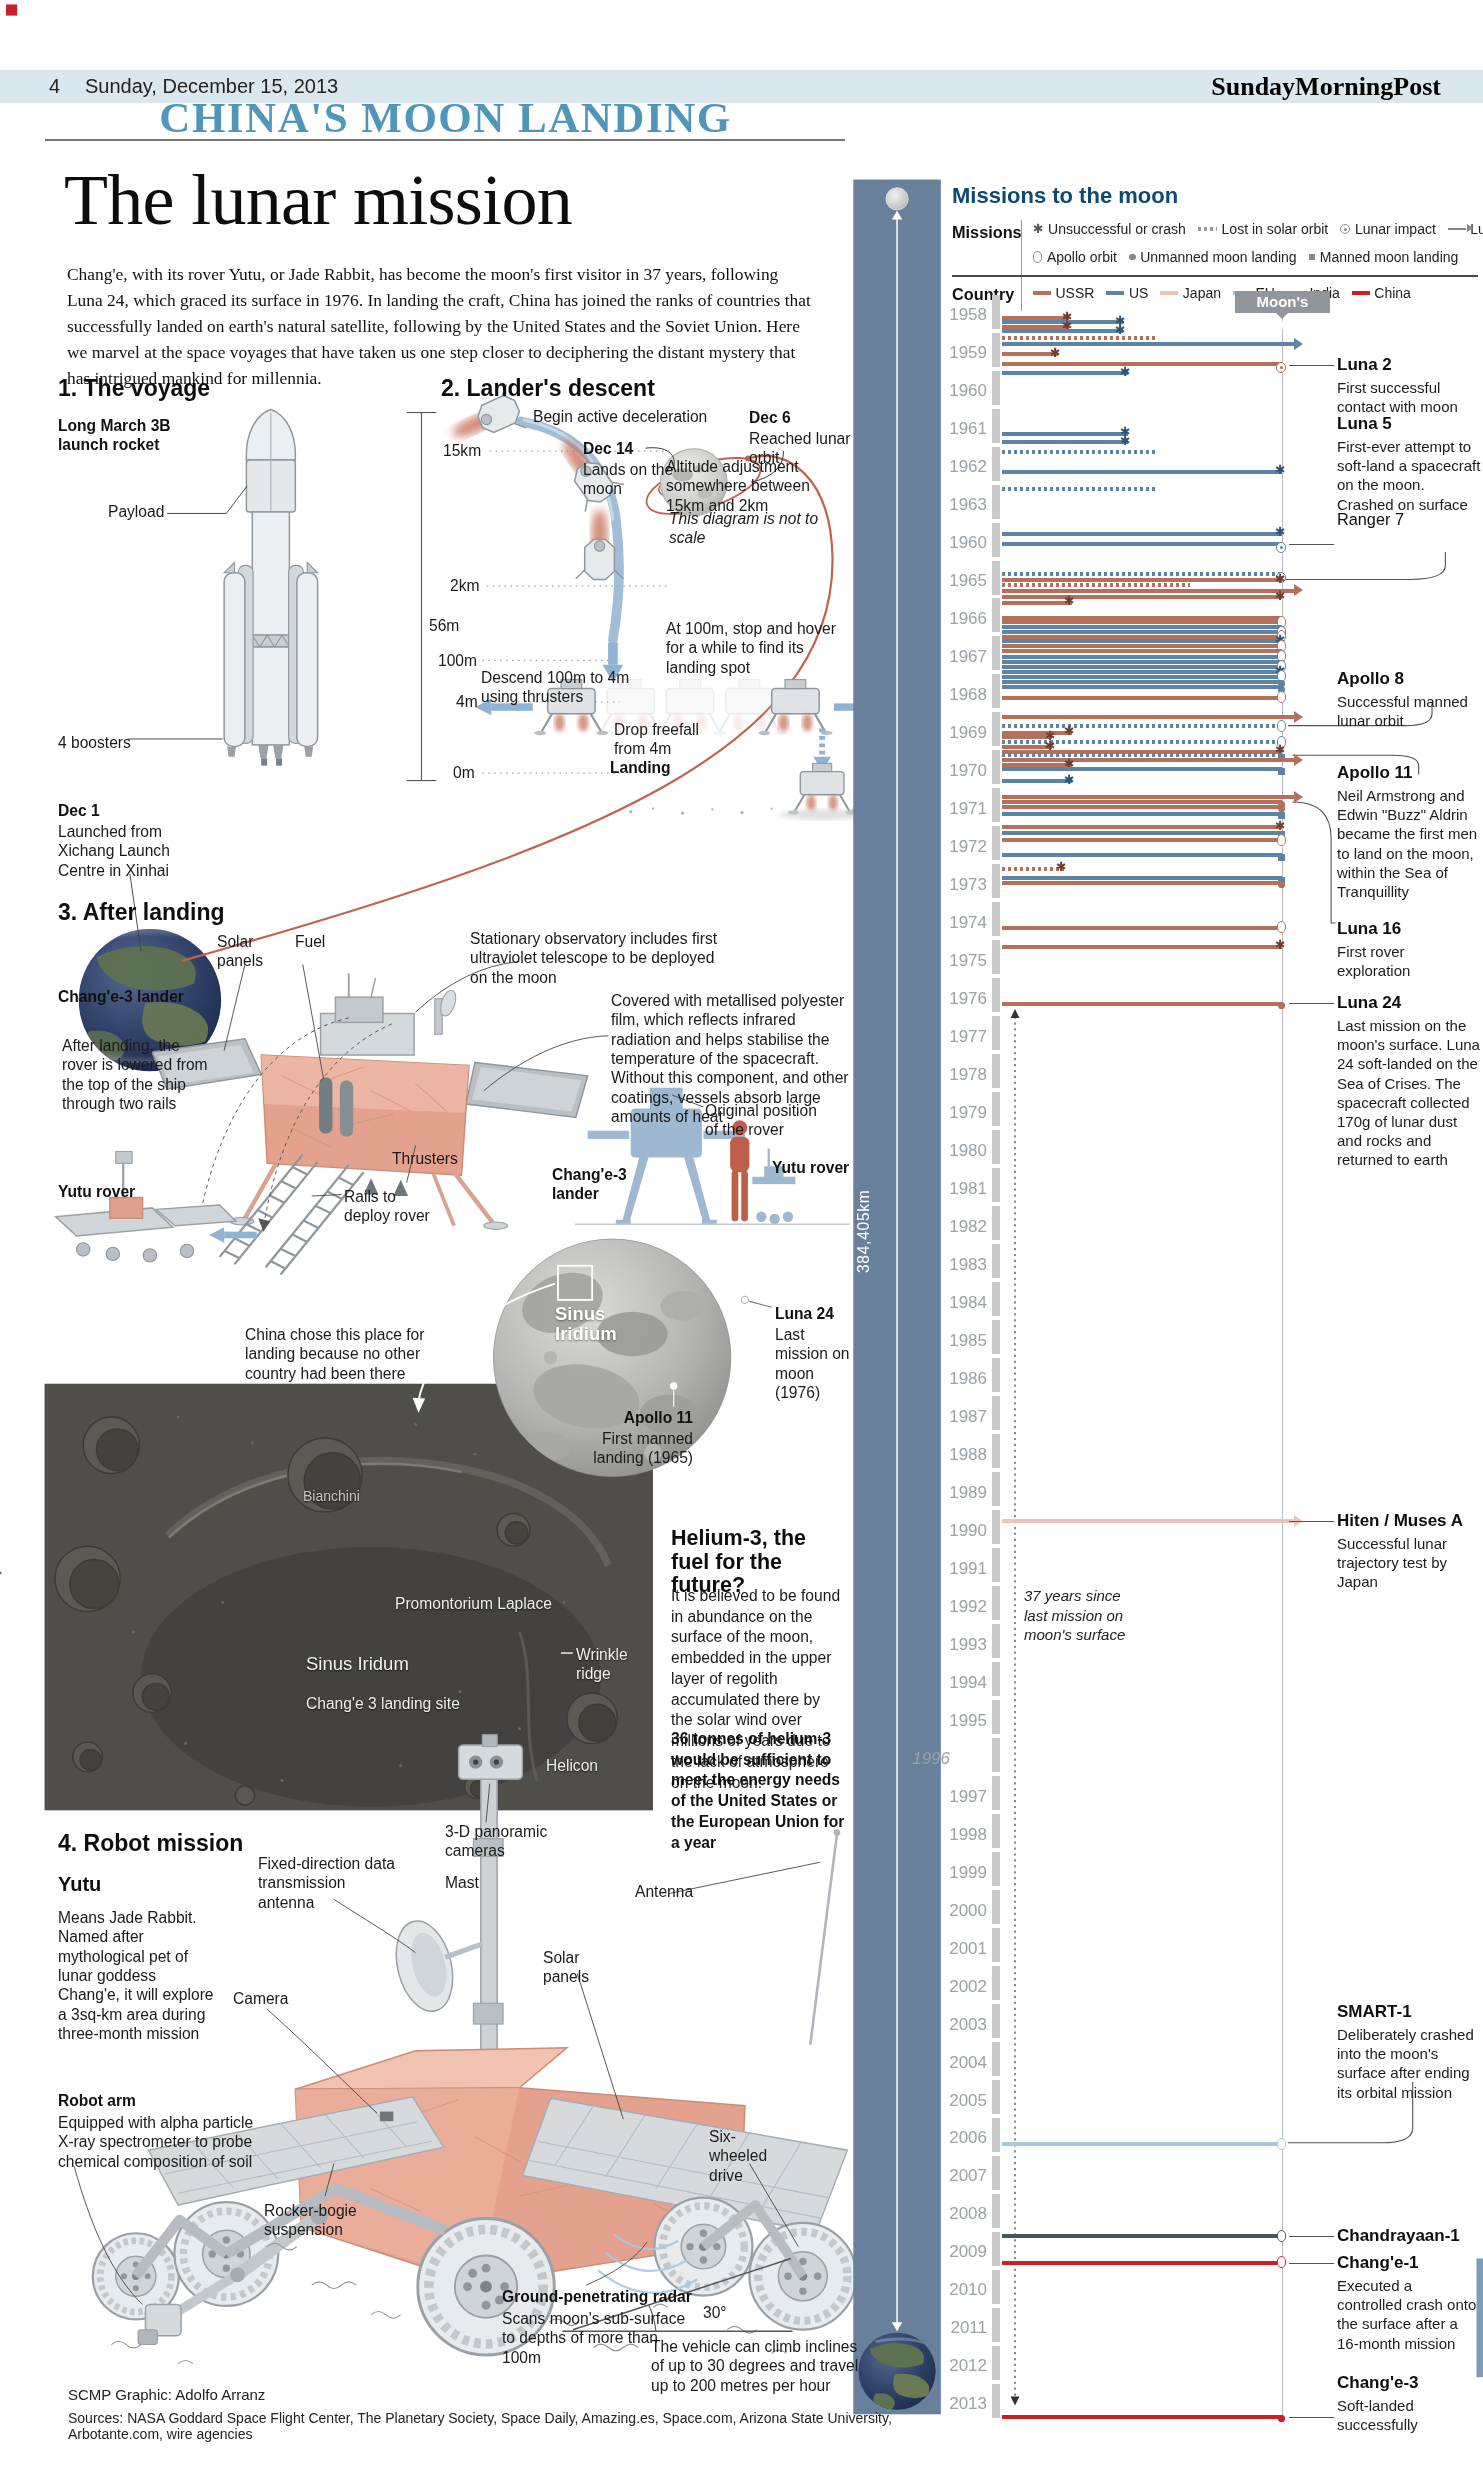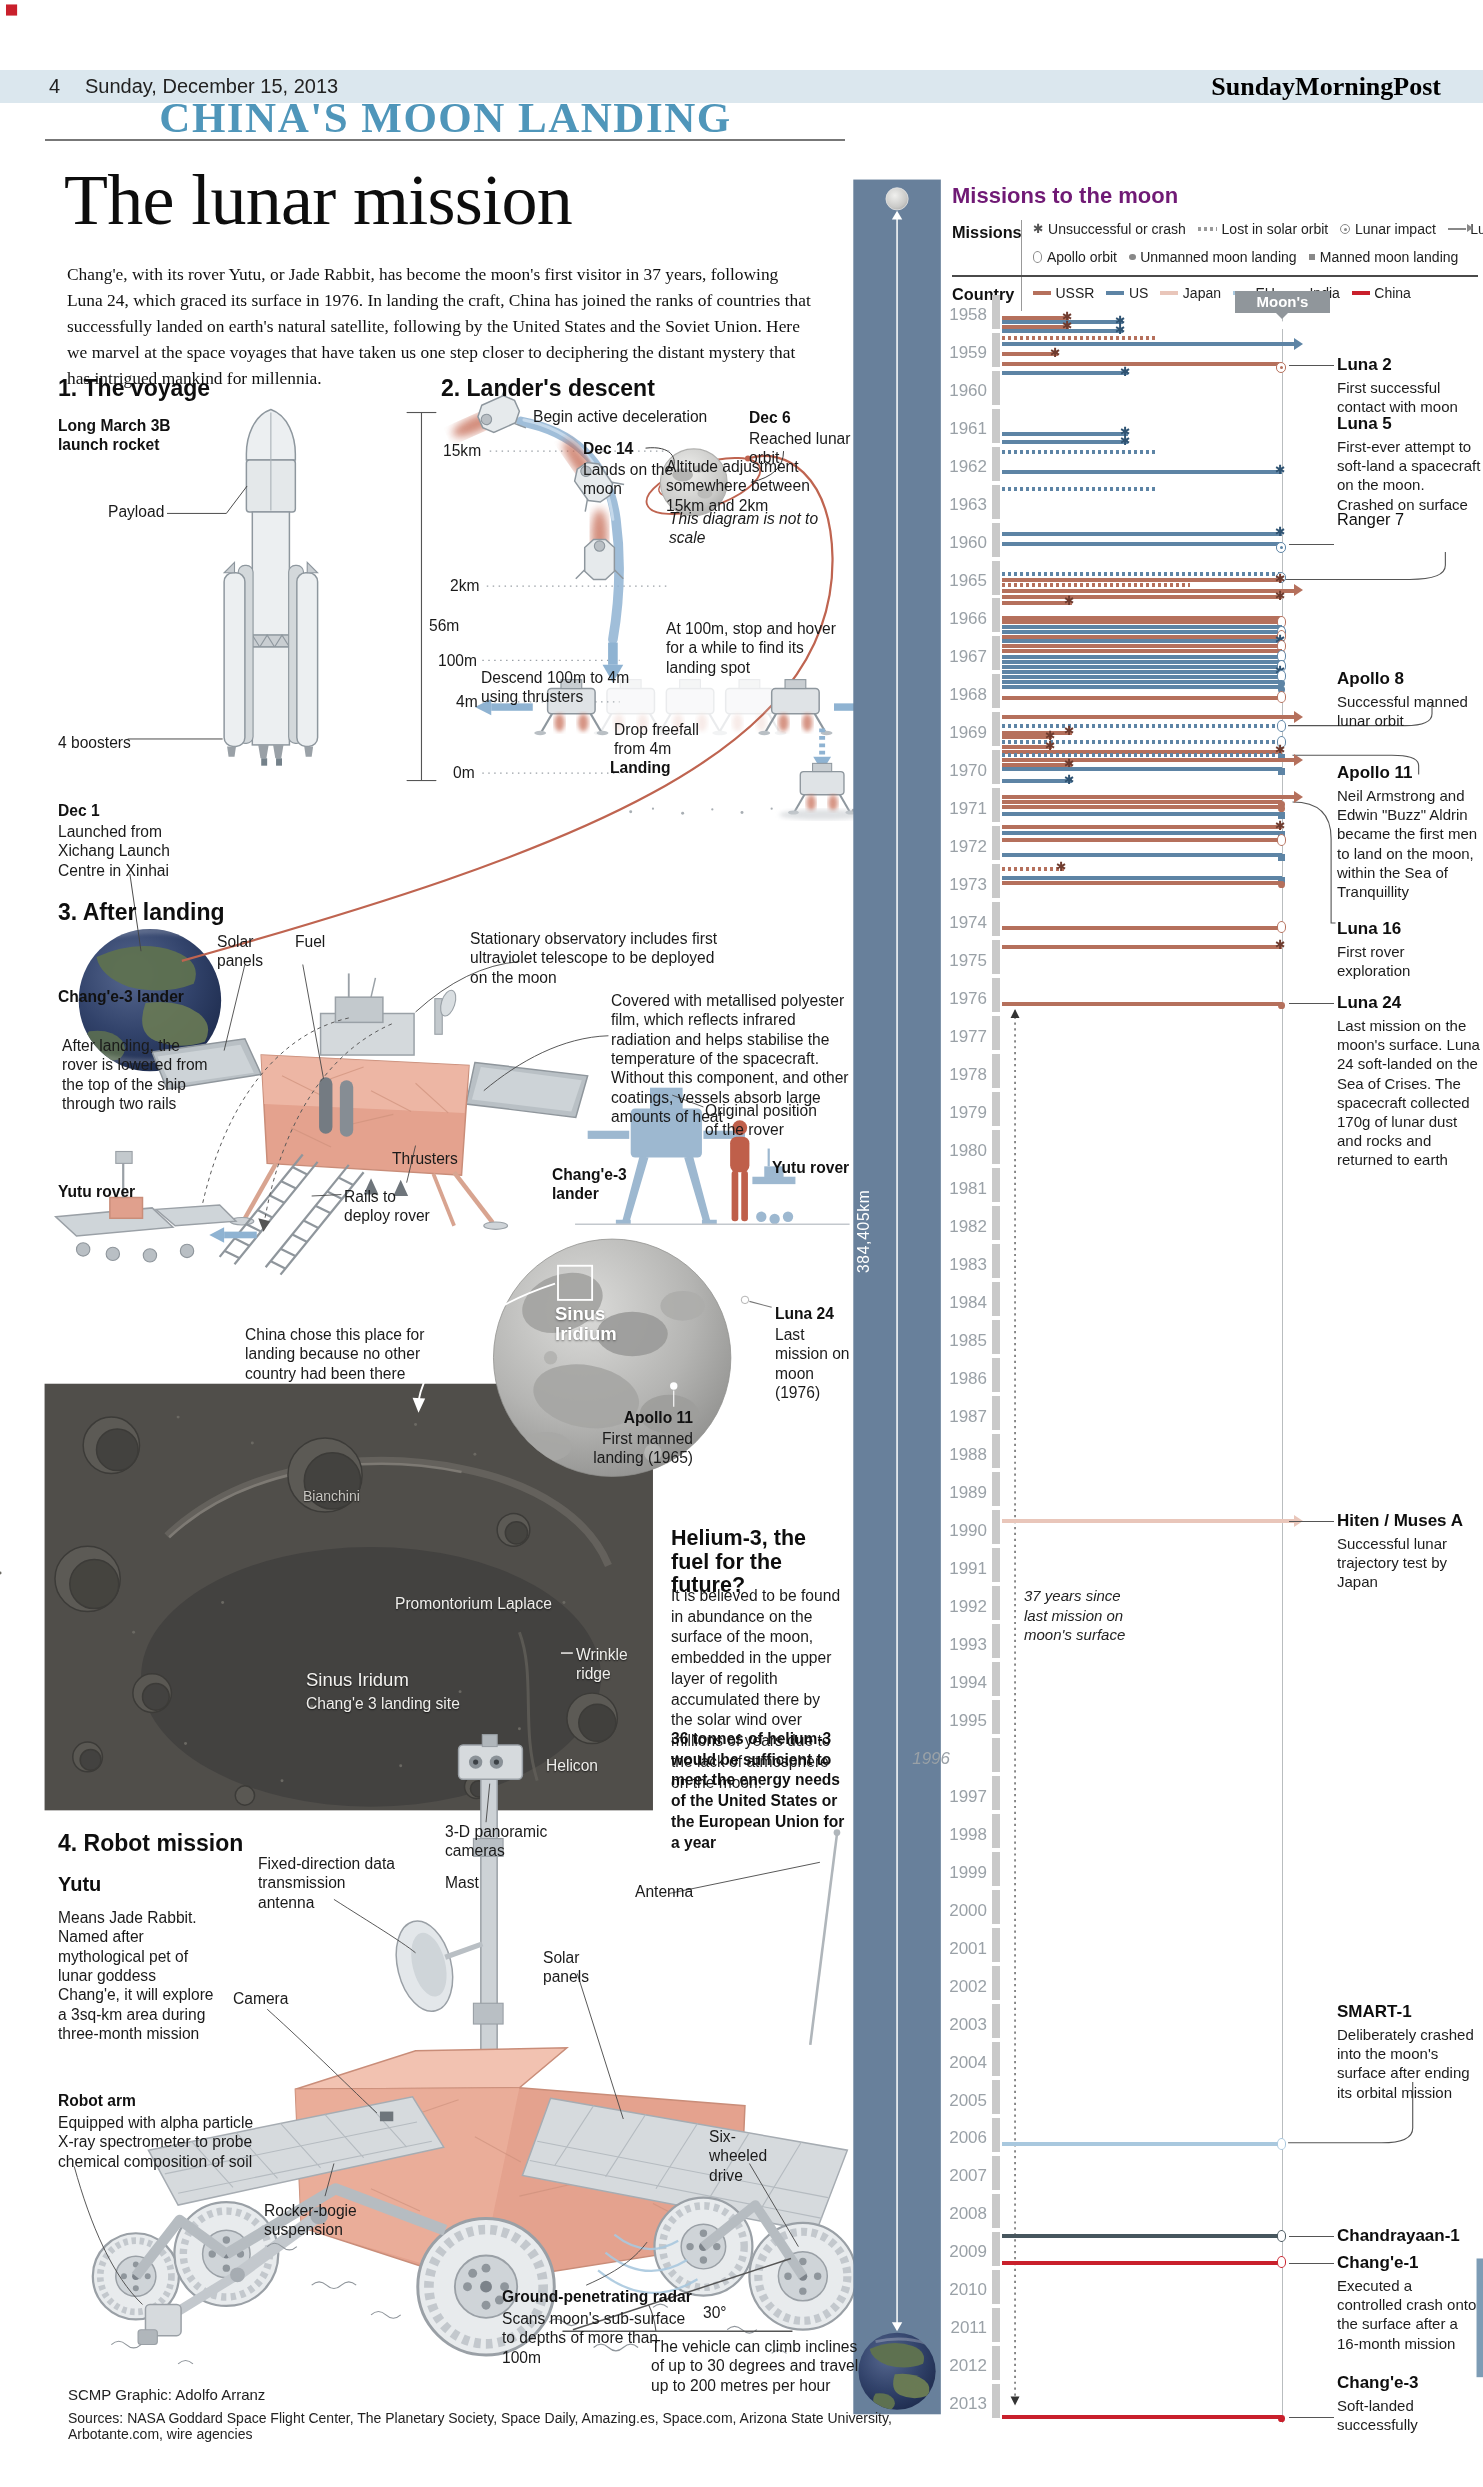--- a/index.html
+++ b/index.html
@@ -32,21 +32,21 @@
   #he-title{position:absolute;left:671px;top:1527px;width:172px;font-size:21.5px;font-weight:700;line-height:1.1;color:#0e0e0e}
   #he-body{position:absolute;left:671px;top:1586px;width:175px;font-size:15.6px;line-height:1.33;color:#1a1a1a}
   #he-fact{position:absolute;left:671px;top:1729px;width:180px;font-size:15.6px;font-weight:700;line-height:1.33;color:#111}
   
   #credit{position:absolute;left:68px;top:2386px;font-size:15px;color:#222}
   #sources{position:absolute;left:68px;top:2410px;width:831px;font-size:14px;color:#222}
   
   #distlabel{position:absolute;left:855px;top:1113px;width:22px;height:237px;color:#fff;font-size:15.6px;
              writing-mode:vertical-rl;transform:rotate(180deg);text-align:center;letter-spacing:0.7px}
   
-  #tl-title{position:absolute;left:952px;top:183px;font-size:22px;font-weight:700;color:#701a75}
+  #tl-title{position:absolute;left:952px;top:183px;font-size:22px;font-weight:700;color:#0c4a6e}
   .leg-label{position:absolute;left:952px;font-size:16.3px;font-weight:700;color:#111}
   .leg-row{position:absolute;left:1033px;width:448px;display:flex;gap:12px;align-items:center;font-size:14px;color:#222}
   .leg-item{display:flex;align-items:center;gap:4.5px;white-space:nowrap}
   #leg-div{position:absolute;left:1021px;top:220px;width:0.7px;height:91px;background:#999}
   #leg-rule{position:absolute;left:952px;top:275px;width:526px;height:1.5px;background:#4a4a4a}
   .s-star{font-family:"DejaVu Sans",sans-serif;font-weight:700;font-size:12.6px;line-height:1;color:#555}
   .s-dotted{width:19.3px;height:3.7px;background:repeating-linear-gradient(90deg,#999 0 3px,transparent 3px 6px)}
   .s-impact{width:8.2px;height:8.2px;border:1.5px solid #777;border-radius:50%;background:#fff;display:inline-flex;align-items:center;justify-content:center}
   .s-impact i{width:3px;height:3px;border-radius:50%;background:#777;display:block}
   .s-arrow{display:inline-block;width:18px;height:2.2px;background:#999;position:relative}
@@ -951,21 +951,21 @@
       <div class="lbl bold" style="left: 552px; top: 1165px; width: 80px;">Chang'e-3 lander</div>
       <div class="lbl bold" style="left: 772px; top: 1158px;">Yutu rover</div>
       <div class="lbl moonwhite" style="left: 555px; top: 1304px; width: 70px;">Sinus Iridium</div>
       <div class="lbl plain" style="left: 245px; top: 1325px; width: 189px;">China chose this place  for landing because no other country had been there</div>
       <div class="lbl bold" style="left: 775px; top: 1304px;">Luna 24</div>
       <div class="lbl plain" style="left: 775px; top: 1325px; width: 80px;">Last mission on moon (1976)</div>
       <div class="lbl bold right" style="left: 571px; top: 1408px; width: 122px;">Apollo 11</div>
       <div class="lbl plain right" style="left: 571px; top: 1429px; width: 122px;">First manned landing (1965)</div>
       <div class="lbl cratersm" style="left: 303px; top: 1488px;">Bianchini</div>
       <div class="lbl crater" style="left: 395px; top: 1595px;">Promontorium Laplace</div>
-      <div class="lbl craterlg" style="left: 306px; top: 1653px; margin-top: 16px;">Sinus Iridum</div>
+      <div class="lbl craterlg" style="left: 306px; top: 1653px;">Sinus Iridum</div>
       <div class="lbl crater" style="left: 306px; top: 1695px;">Chang'e 3 landing site</div>
       <div class="lbl crater" style="left: 576px; top: 1646px; width: 68px;">Wrinkle ridge</div>
       <div class="lbl crater" style="left: 546px; top: 1757px;">Helicon</div>
       <div class="lbl h2" style="left: 58px; top: 1830px;">4. Robot mission</div>
       <div class="lbl h3" style="left: 58px; top: 1873px;">Yutu</div>
       <div class="lbl plain" style="left: 58px; top: 1908px; width: 162px;">Means Jade Rabbit. Named after mythological pet of lunar goddess Chang'e, it will explore a 3sq-km area during three-month mission</div>
       <div class="lbl plain" style="left: 445px; top: 1822px; width: 113px;">3-D panoramic cameras</div>
       <div class="lbl plain" style="left: 258px; top: 1854px; width: 142px;">Fixed-direction data transmission antenna</div>
       <div class="lbl plain" style="left: 445px; top: 1873px;">Mast</div>
       <div class="lbl plain" style="left: 635px; top: 1882px;">Antenna</div>

